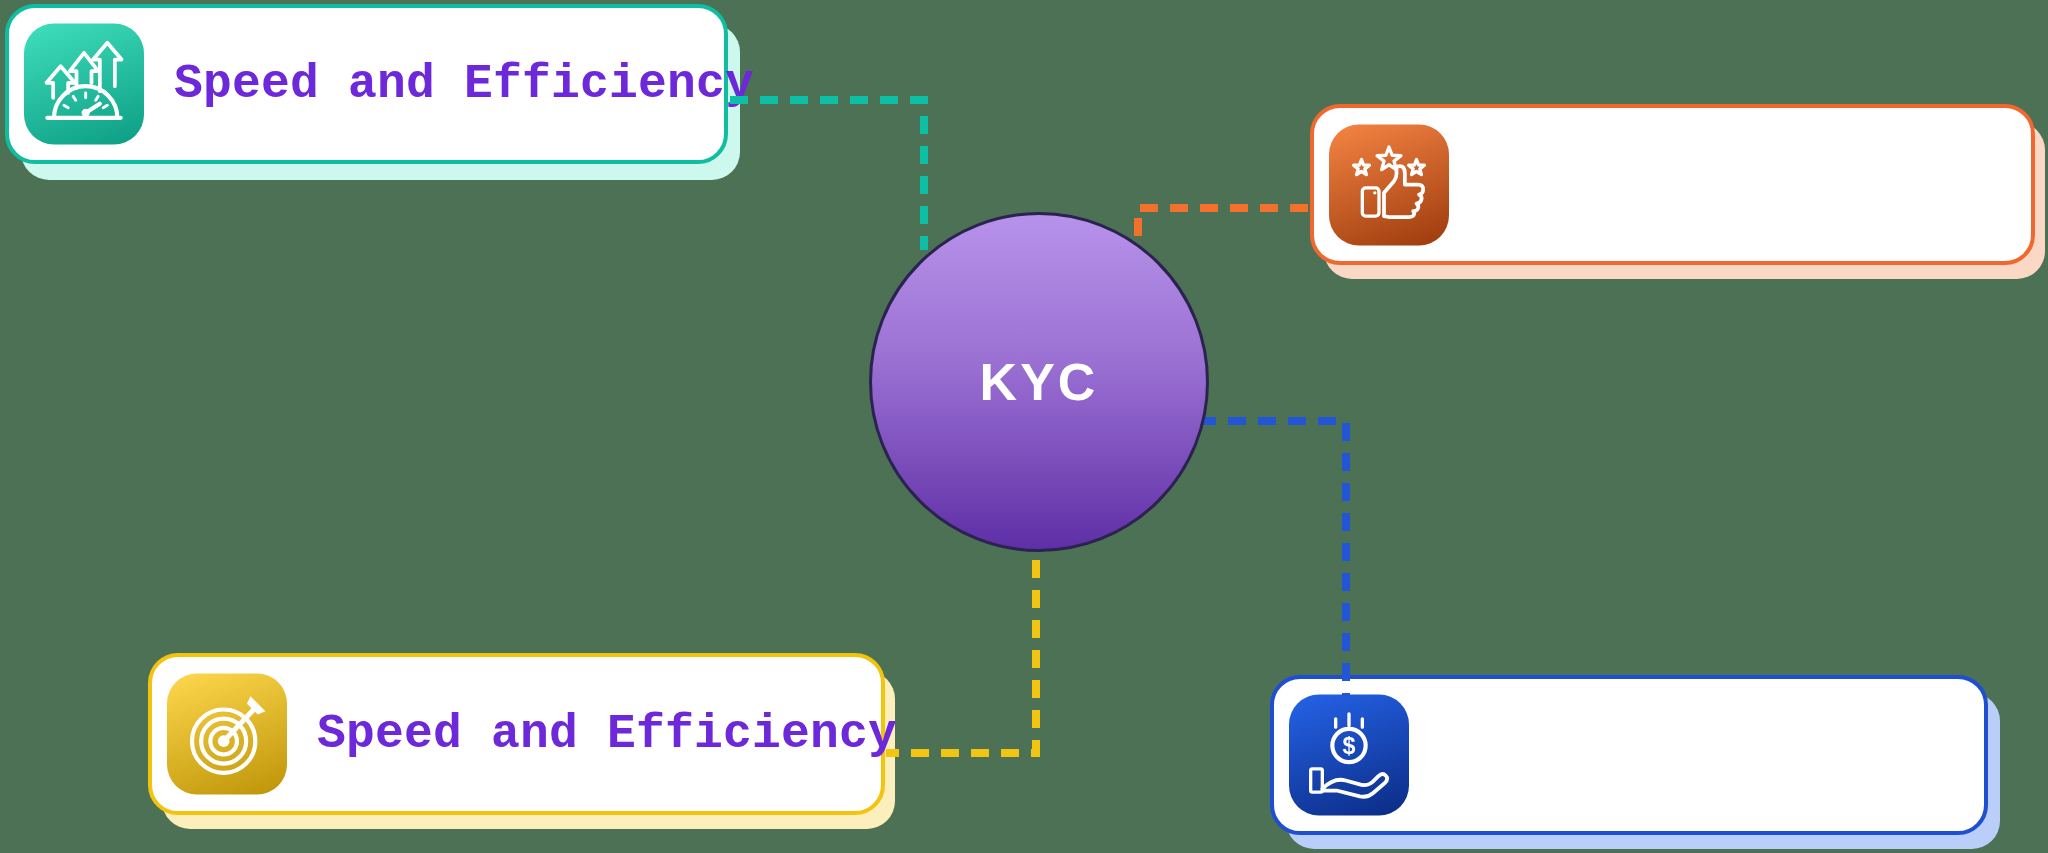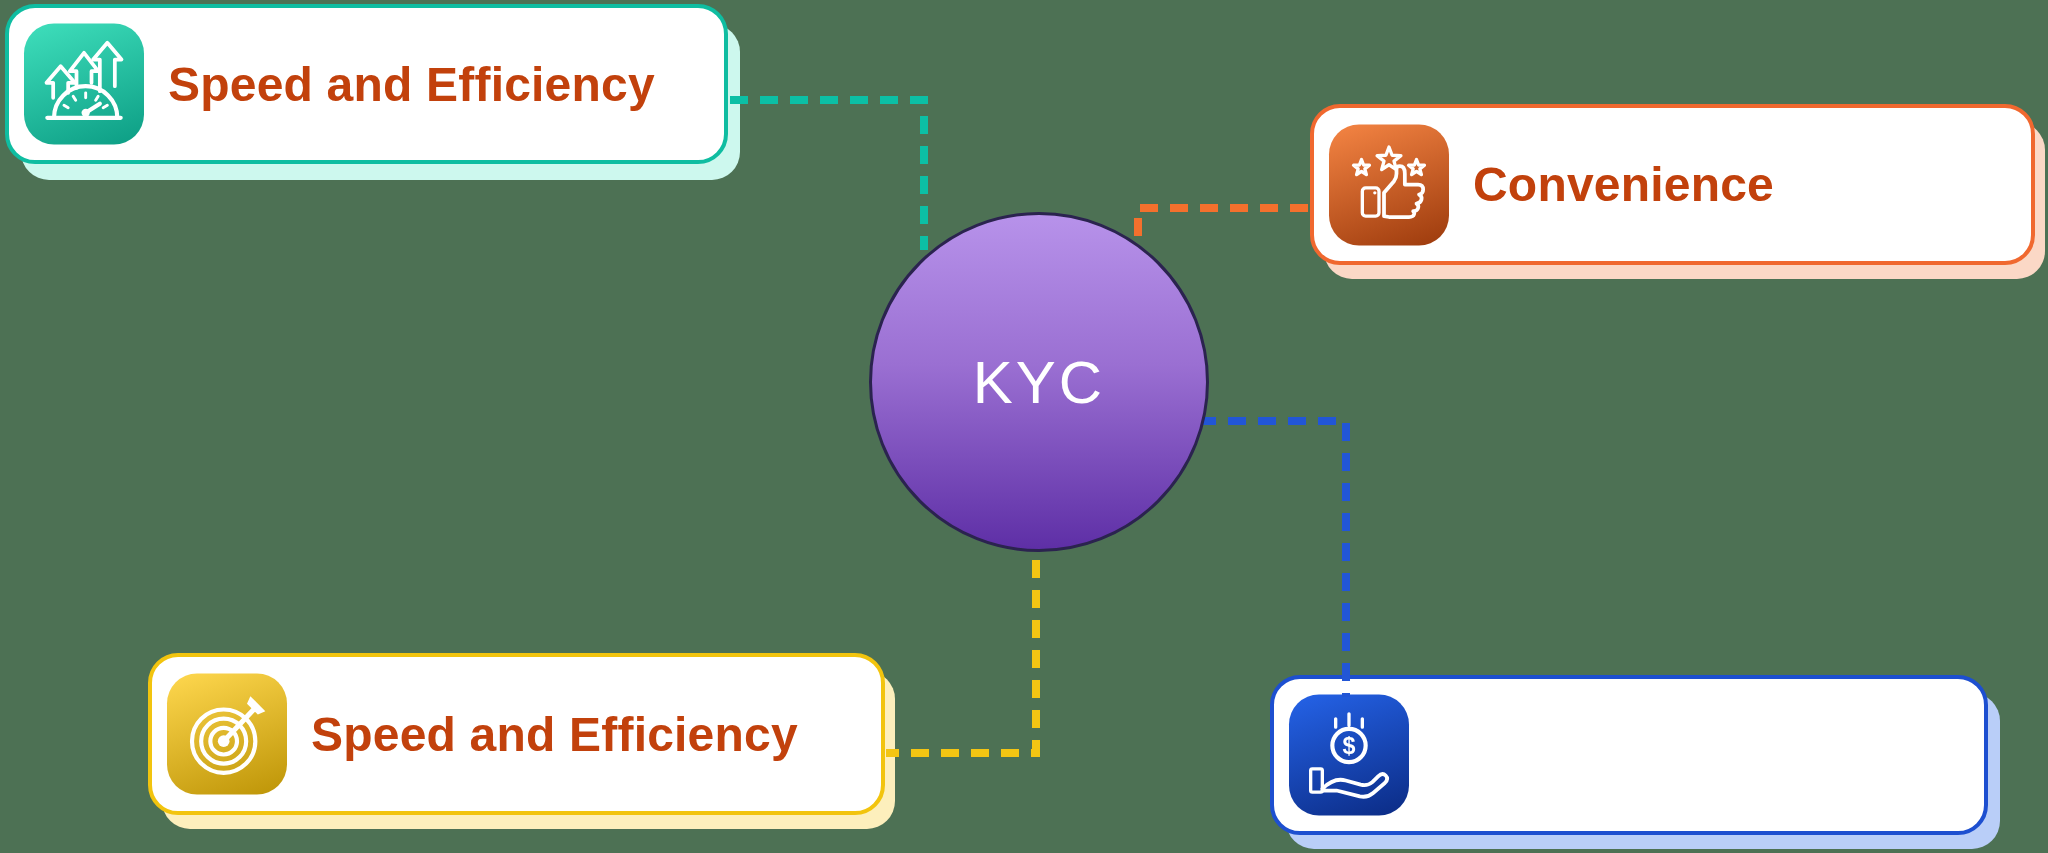--- a/index.html
+++ b/index.html
@@ -6,22 +6,22 @@
   .canvas{
     position:relative;width:2048px;height:853px;background:#4d7154;
     overflow:hidden;font-family:"Liberation Sans",sans-serif;
   }
   .card{
     position:absolute;box-sizing:border-box;background:#ffffff;
     border:4px solid #000;border-radius:30px;display:flex;align-items:center;
     z-index:2;
   }
   .card .label{
-    position:absolute;left:159px;font-size:48px;font-weight:600;color:#c2410c;
-    letter-spacing:0.2px;white-space:nowrap;
+    position:absolute;left:165px;font-size:48px;font-weight:600;color:#6d28d9;
+    letter-spacing:0.2px;white-space:nowrap;font-family:Liberation Mono, monospace;
   }
   .icon{
     position:absolute;left:15px;top:50%;transform:translateY(-50%);
     width:120px;height:121px;border-radius:30px;
     display:flex;align-items:center;justify-content:center;
   }
   .icon svg{width:100px;height:100px;}
   #card-speed-top   {left:5px;   top:4px;  width:723px;height:160px;border-color:#0fbda1;box-shadow:14px 18px 0 -2px #cdf8ee;}
   #card-convenience {left:1310px;top:104px;width:725px;height:161px;border-color:#f0682f;box-shadow:12px 16px 0 -2px #fbd8c6;}
   #card-speed-bottom{left:148px; top:653px;width:737px;height:162px;border-color:#f2c40e;box-shadow:12px 16px 0 -2px #fdefbc;}
@@ -31,21 +31,21 @@
   #icon-speed-bottom{background:linear-gradient(160deg,#ffd84f,#bd9406);}
   #icon-cost        {background:linear-gradient(160deg,#2563e8,#0b2b84);}
   .connectors{position:absolute;left:0;top:0;z-index:3;}
   #kyc-circle{
     position:absolute;left:869px;top:212px;width:334px;height:334px;
     border-radius:50%;border:3px solid #2b234f;
     background:linear-gradient(180deg,#b792ea 0%,#9a6fd2 45%,#5e2fa6 100%);
     display:flex;align-items:center;justify-content:center;z-index:4;
   }
   #kyc-circle span{
-    font-size:60px;font-weight:400;color:#ffffff;letter-spacing:3px;
+    font-size:52px;font-weight:700;color:#ffffff;letter-spacing:3px;
   }
 </style>
 </head>
 <body>
 
 <div class="canvas">
 
   <svg class="connectors" width="2048" height="853" viewBox="0 0 2048 853" fill="none">
     <polyline points="730,100 924,100 924,250" stroke="#0cbfa5" stroke-width="8" stroke-dasharray="18 12"></polyline>
     <polyline points="1308,208 1138,208 1138,248" stroke="#f4702d" stroke-width="8" stroke-dasharray="18 12"></polyline>
@@ -73,21 +73,20 @@
     <div class="icon" id="icon-convenience">
       <svg viewBox="0 0 120 120" fill="none" stroke="#ffffff" stroke-width="4" stroke-linejoin="round" stroke-linecap="round">
         <polygon points="60,15 63.7,24.9 74.3,25.4 66,31.9 68.8,42.1 60,36.3 51.2,42.1 54,31.9 45.7,25.4 56.3,24.9"></polygon>
         <polygon points="27,30 29.5,36.6 36.5,36.9 31,41.3 32.9,48.1 27,44.2 21.1,48.1 23,41.3 17.5,36.9 24.5,36.6"></polygon>
         <polygon points="93,30 95.5,36.6 102.5,36.9 97,41.3 98.9,48.1 93,44.2 87.1,48.1 89,41.3 83.5,36.9 90.5,36.6"></polygon>
         <rect x="28" y="64" width="20" height="34" rx="4"></rect>
         <circle cx="43" cy="70" r="2" fill="#ffffff" stroke="none"></circle>
         <path stroke-width="4.5" d="M54,98 L54,70 L66,56 Q69,52 69,47 L69,41 Q69,38 73,38 Q79,38 79,47 L79,60 L95,60 Q101,60 101,66 Q101,71 96,72 Q100,74 99,78 Q98,82 93,83 Q96,85 95,88 Q94,92 89,92 Q91,94 90,96 Q89,99 84,99 L60,99 Z"></path>
       </svg>
     </div>
-    <span class="label">Convenience</span>
   </div>
 
   <div class="card" id="card-speed-bottom">
     <div class="icon" id="icon-speed-bottom">
       <svg viewBox="0 0 120 120" fill="none" stroke="#ffffff" stroke-width="5" stroke-linejoin="round" stroke-linecap="round">
         <circle cx="56" cy="68" r="38"></circle>
         <circle cx="56" cy="68" r="27"></circle>
         <circle cx="56" cy="68" r="16"></circle>
         <circle cx="56" cy="68" r="7" fill="#ffffff" stroke="none"></circle>
         <line x1="60" y1="64" x2="94" y2="28" stroke-width="6"></line>

